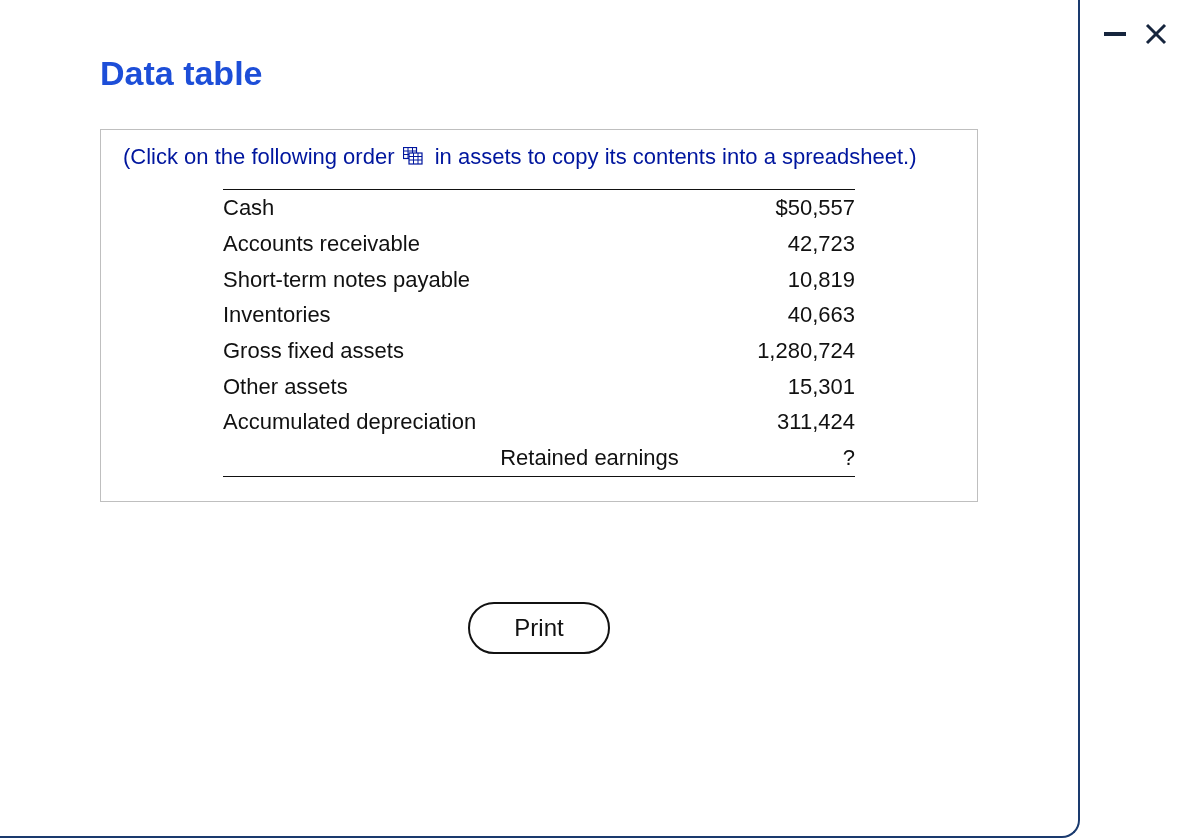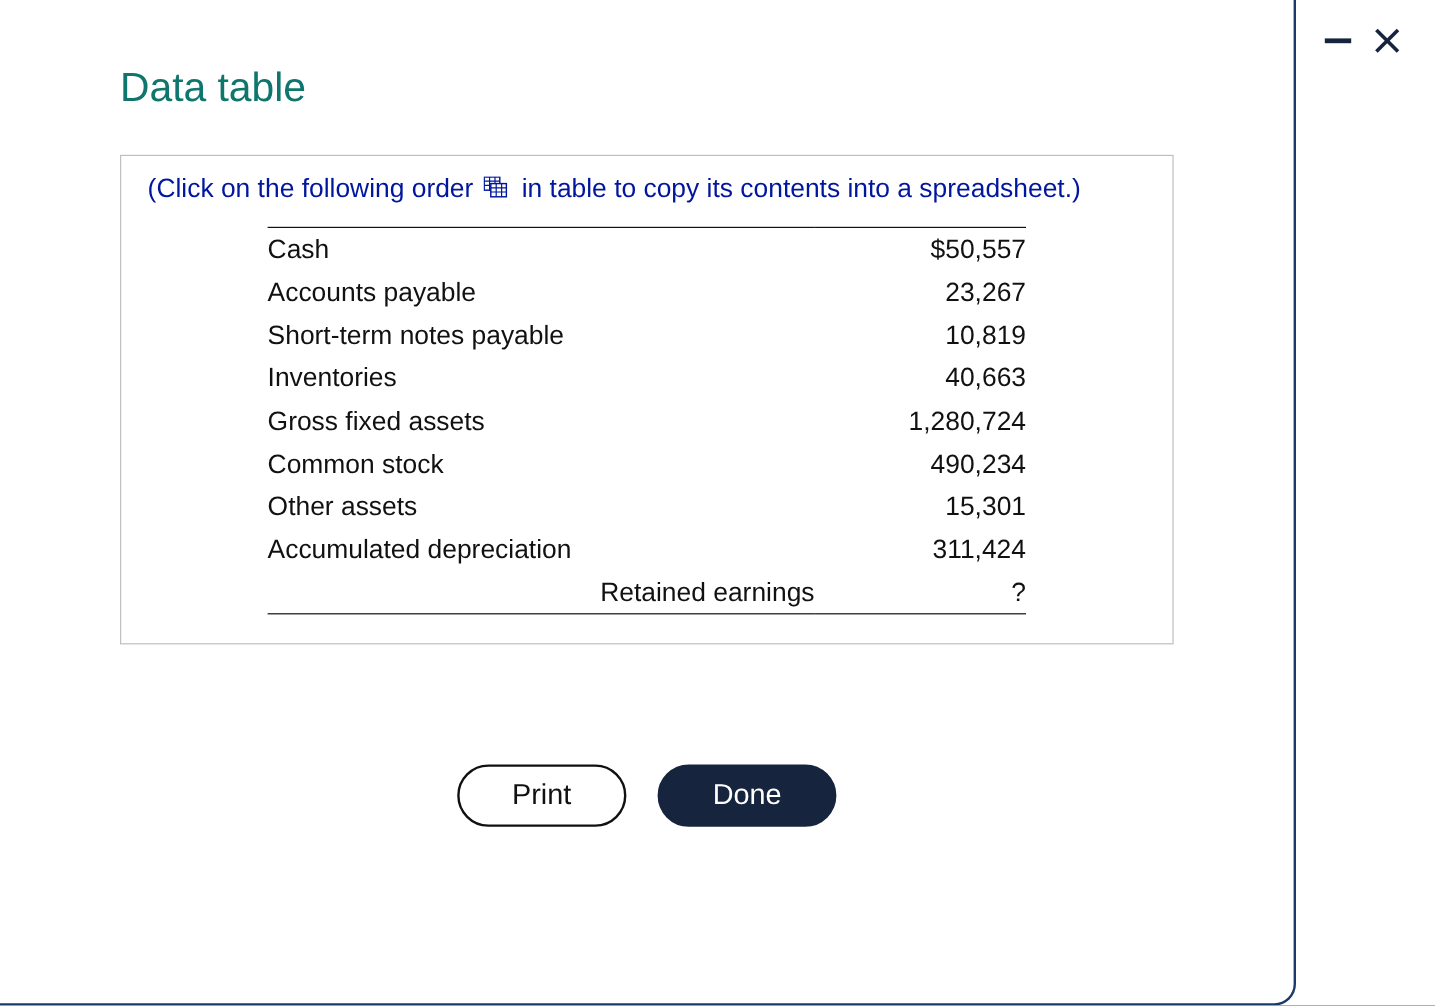--- a/index.html
+++ b/index.html
@@ -39,22 +39,22 @@
     .close-icon {
       font-size: 30px;
       font-weight: 300;
       color: #16253d;
       cursor: pointer;
       line-height: 1;
     }
     .close-icon svg { display: block; }
     .title {
       font-size: 34px;
-      color: #0f766e;
-      font-weight: 400;
+      color: #1d4ed8;
+      font-weight: 700;
       margin: 24px 0 36px 100px;
     }
     .content-panel {
       margin: 0 100px;
       border: 1px solid #bfbfbf;
       padding: 14px 22px 24px 22px;
     }
     .instruction {
       color: #00169e;
       font-size: 22px;
@@ -139,65 +139,60 @@
           <line x1="0.5" y1="7.5" x2="13.5" y2="7.5" stroke="#00169e" stroke-width="1"></line>
           <line x1="5" y1="0.5" x2="5" y2="11.5" stroke="#00169e" stroke-width="1"></line>
           <line x1="9.5" y1="0.5" x2="9.5" y2="11.5" stroke="#00169e" stroke-width="1"></line>
           <rect x="6" y="6" width="13" height="11" fill="#fff" stroke="#00169e" stroke-width="1.2"></rect>
           <line x1="6" y1="9.5" x2="19" y2="9.5" stroke="#00169e" stroke-width="1"></line>
           <line x1="6" y1="13" x2="19" y2="13" stroke="#00169e" stroke-width="1"></line>
           <line x1="10.5" y1="6" x2="10.5" y2="17" stroke="#00169e" stroke-width="1"></line>
           <line x1="15" y1="6" x2="15" y2="17" stroke="#00169e" stroke-width="1"></line>
         </svg>
       </span>
-      <span>in table to copy its contents into a spreadsheet.)</span>
+      <span>in assets to copy its contents into a spreadsheet.)</span>
     </div>
 
     <div class="table-wrap">
       <table class="data">
         <tbody id="rows-body">
             <tr>
               <td class="label">Cash</td>
               <td class="value">$50,557</td>
             </tr>
             <tr>
-              <td class="label">Accounts payable</td>
-              <td class="value">23,267</td>
+              <td class="label">Accounts receivable</td>
+              <td class="value">42,723</td>
             </tr>
             <tr>
               <td class="label">Short-term notes payable</td>
               <td class="value">10,819</td>
             </tr>
             <tr>
               <td class="label">Inventories</td>
               <td class="value">40,663</td>
             </tr>
             <tr>
               <td class="label">Gross fixed assets</td>
               <td class="value">1,280,724</td>
-            </tr>
-            <tr>
-              <td class="label">Common stock</td>
-              <td class="value">490,234</td>
             </tr>
             <tr>
               <td class="label">Other assets</td>
               <td class="value">15,301</td>
             </tr>
             <tr>
               <td class="label">Accumulated depreciation</td>
               <td class="value">311,424</td>
             </tr>
             <tr>
               <td class="label">Retained earnings</td>
               <td class="value">?</td>
             </tr>
           </tbody>
       </table>
     </div>
   </div>
 
   <div class="button-row">
     <button class="btn btn-outline">Print</button>
-    <button class="btn btn-solid">Done</button>
   </div>
 
 </div>
 
 </body></html>

